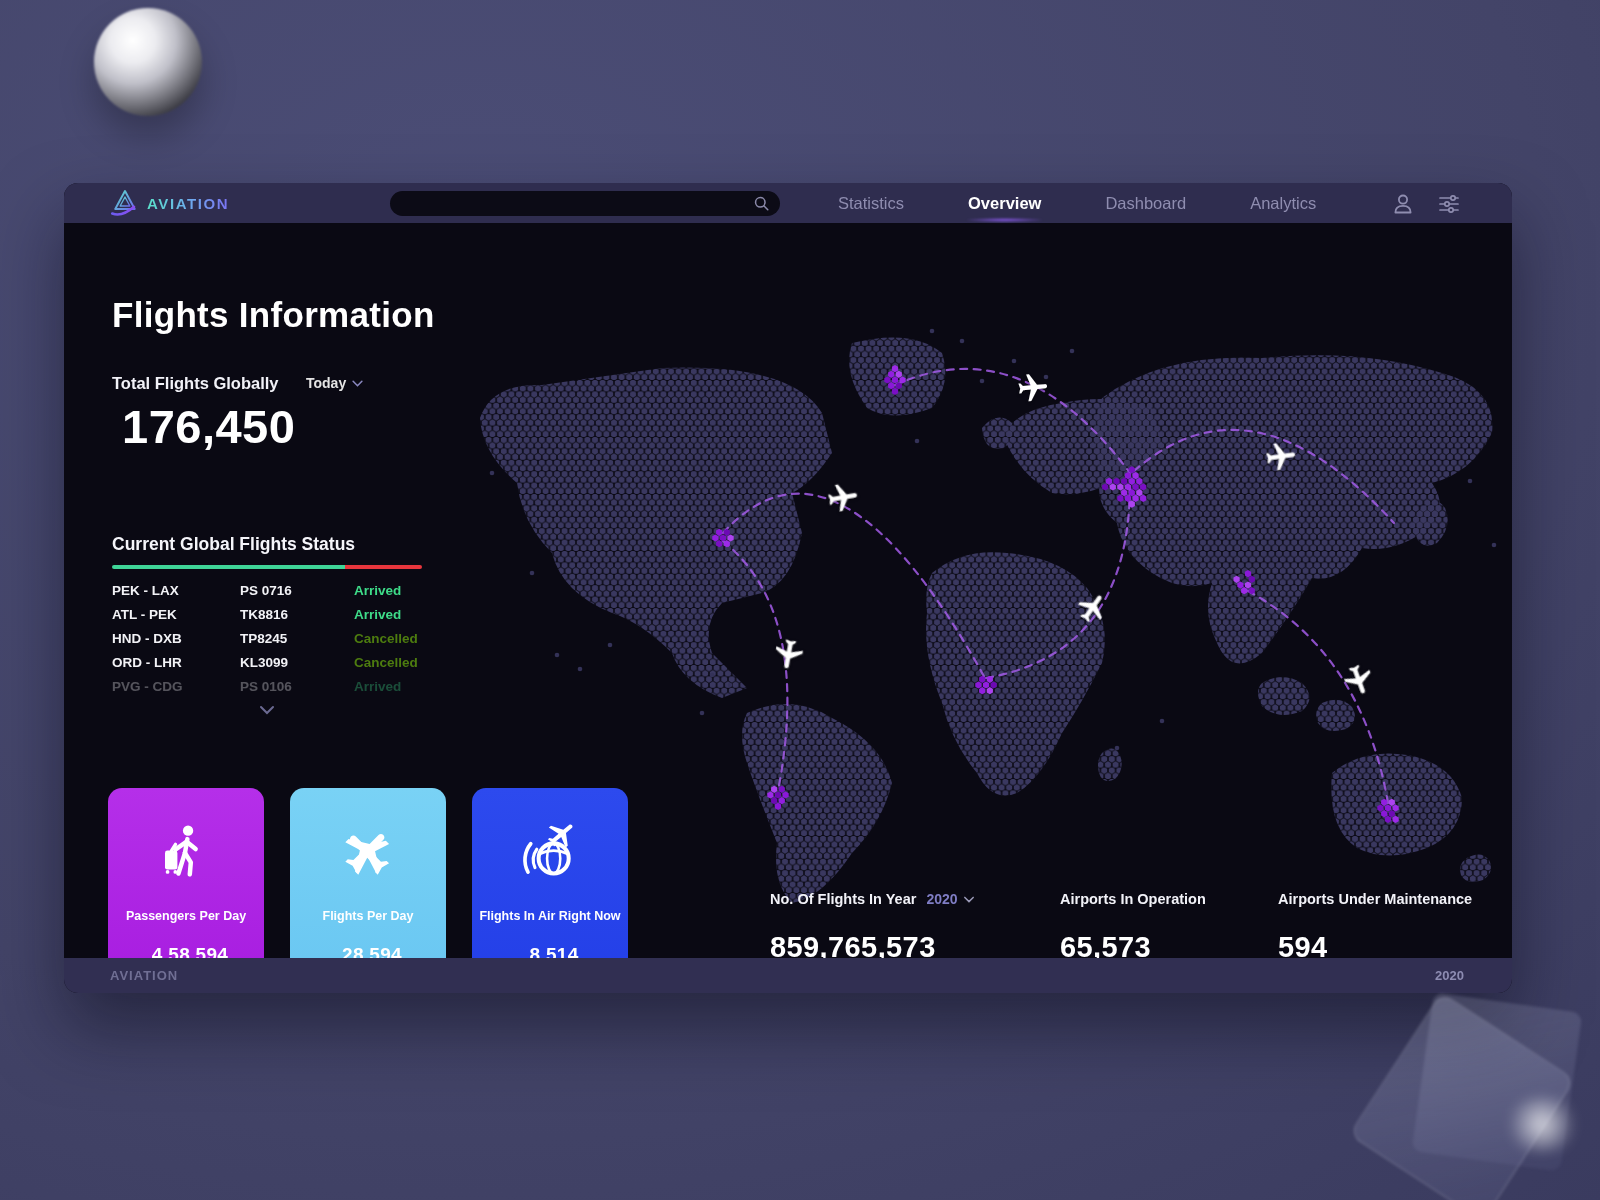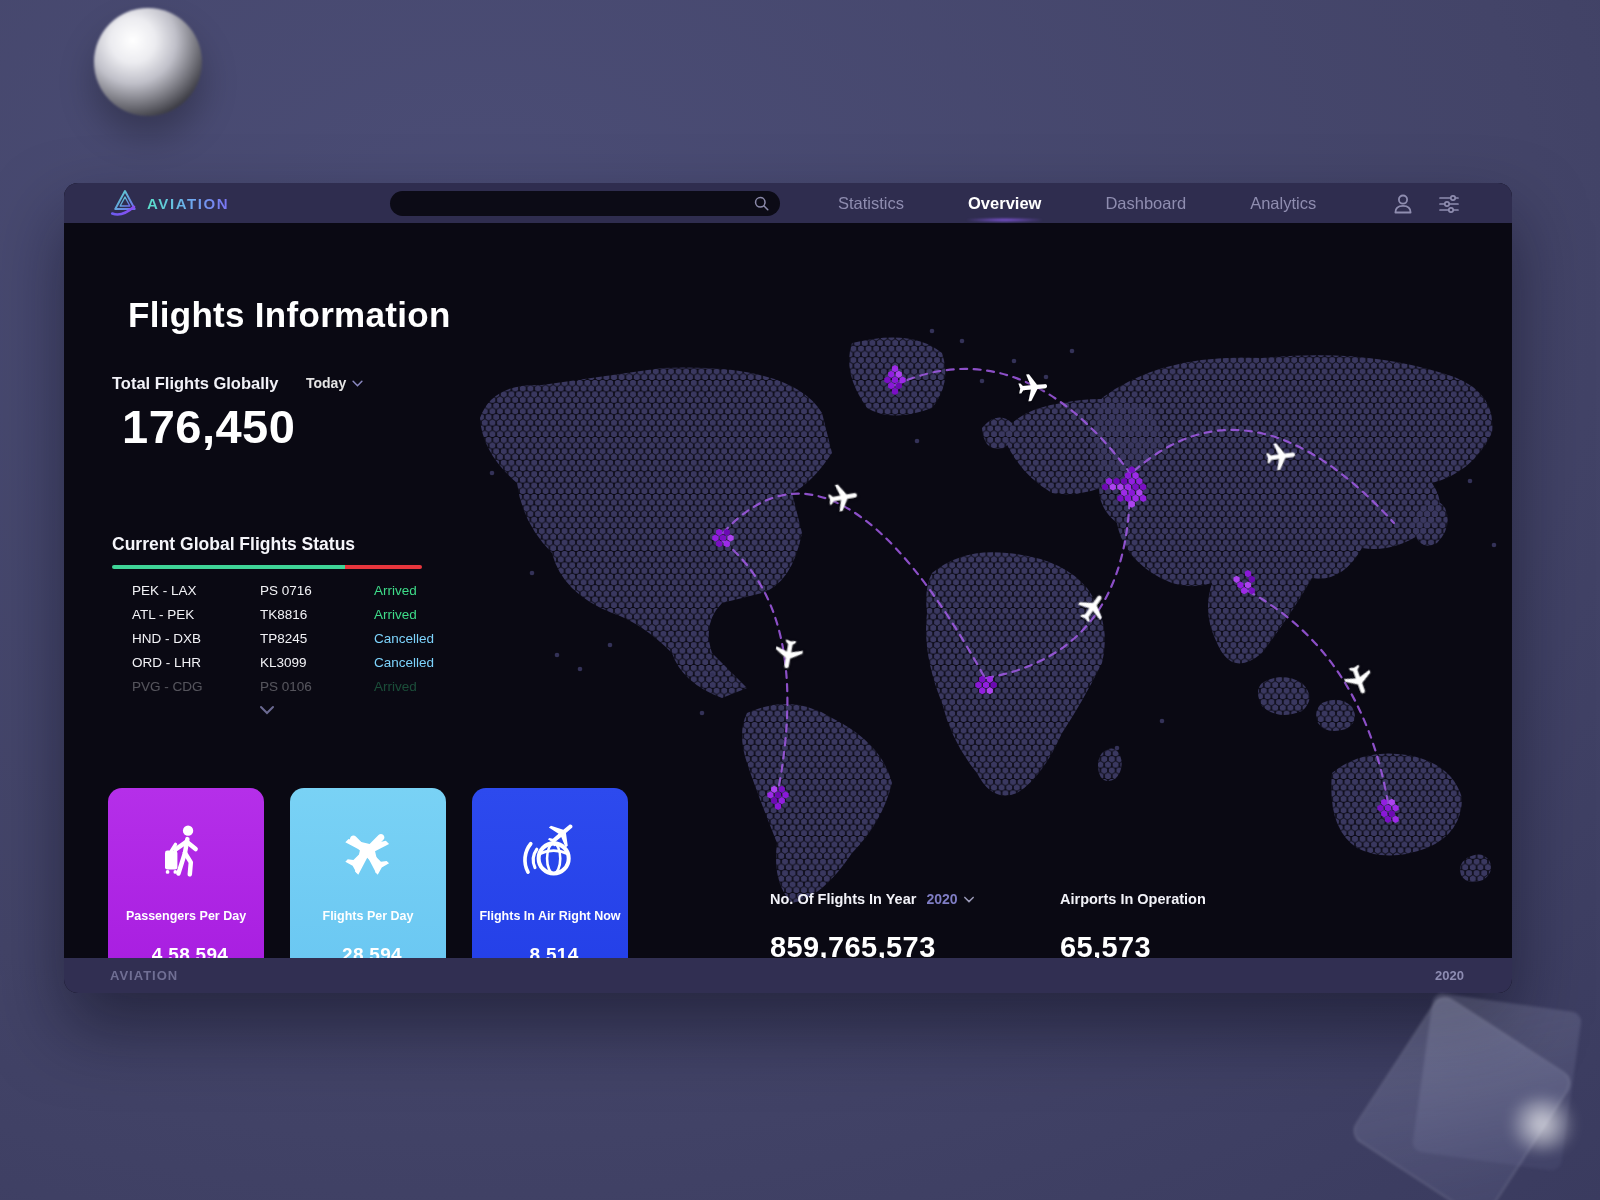--- a/index.html
+++ b/index.html
@@ -32,34 +32,34 @@
   .nav li { position:relative; padding:0 32px; font-size:16.5px; color:#8f8db0; cursor:pointer; line-height:40px; }
   .nav li.active { color:#ffffff; font-weight:700; }
   .nav li.active::after { content:""; position:absolute; left:22%; right:22%; bottom:1px; height:4px; border-radius:50%;
     background:radial-gradient(ellipse at center, rgba(150,95,255,.95), rgba(150,95,255,0) 75%); filter:blur(1px); }
   .hdr-icon { position:absolute; top:8px; width:26px; height:26px; cursor:pointer; }
   .hdr-icon.user { left:1326px; }
   .hdr-icon.sliders { left:1372px; }
 
   .body { position:absolute; left:0; top:40px; width:1448px; height:735px; }
 
-  .page-title { position:absolute; left:64px; top:72px; font-size:35px; font-weight:700; color:#ffffff; letter-spacing:.3px; }
+  .page-title { position:absolute; left:48px; top:72px; font-size:35px; font-weight:700; color:#ffffff; letter-spacing:.3px; }
   .total-label { position:absolute; left:48px; top:151px; font-size:16.5px; font-weight:700; color:#f2f2f8; }
   .period-dd { position:absolute; left:242px; top:152px; font-size:14px; font-weight:700; color:#e5e5e5; display:flex; gap:6px; align-items:center; cursor:pointer; }
   .total-value { position:absolute; left:46px; top:176px; font-size:47px; font-weight:700; color:#ffffff; letter-spacing:.5px;margin-left:12px; }
 
   .status-title { position:absolute; left:48px; top:311px; font-size:17.5px; font-weight:700; color:#f5f5fa; }
   .ratio-bar { position:absolute; left:48px; top:342px; width:310px; height:4px; border-radius:2px; display:flex; overflow:hidden; }
   .ratio-bar .g { height:100%; background:#3fd598; }
   .ratio-bar .r { height:100%; background:#e8363d; flex:1; }
   .flights-table { position:absolute; left:48px; top:355px; width:312px; }
   .t-row { display:grid; grid-template-columns:128px 114px 70px; height:24px; align-items:center; }
-  .t-row span { font-size:13.5px; font-weight:400; color:#f2f2f6;margin-left:20px; }
+  .t-row span { font-size:13.5px; font-weight:700; color:#f2f2f6; }
   .t-row .st.arrived { color:#3edc89; }
-  .t-row .st.cancelled { color:#7dd3fc; }
+  .t-row .st.cancelled { color:#4d7c0f; }
   .t-row.faded { opacity:.32; }
   .expand-btn { position:absolute; left:190px; top:478px; width:26px; height:18px; background:none; border:none; cursor:pointer; }
 
   .cards { position:absolute; left:44px; top:565px; display:flex; gap:26px; }
   .m-card { width:156px; height:185px; border-radius:14px; color:#fff; position:relative; }
   .m-card .ic { position:absolute; left:0; right:0; top:18px; height:92px; display:flex; align-items:center; justify-content:center; }
   .m-card .lb { position:absolute; left:4px; right:4px; top:121px; text-align:center; font-size:12.5px; font-weight:700; }
   .m-card .vl { position:absolute; left:0; right:0; top:156px; text-align:center; font-size:19px; font-weight:700; letter-spacing:.3px;padding-left:8px; }
   .card-0 { background:linear-gradient(180deg,#b52fe9,#a81ee0); }
   .card-1 { background:linear-gradient(180deg,#79d2f5,#6ac7f2); }
@@ -425,20 +425,26 @@
         </span>
       </div>
       <div class="val">859,765,573</div>
     </div>
     <div class="b-stat bs-1">
       <div class="row1">
           <span class="lab">Airports In Operation</span>
         </div>
       <div class="val">65,573</div>
     </div>
+    <div class="b-stat bs-2">
+      <div class="row1">
+          <span class="lab">Airports Under Maintenance</span>
+        </div>
+      <div class="val">594</div>
+    </div>
   </div>
 
   <div class="win-footer">
     <span class="fl">AVIATION</span>
     <span class="fr">2020</span>
   </div>
 </div>
 
 <div class="cube">
   <div class="f1"></div>

